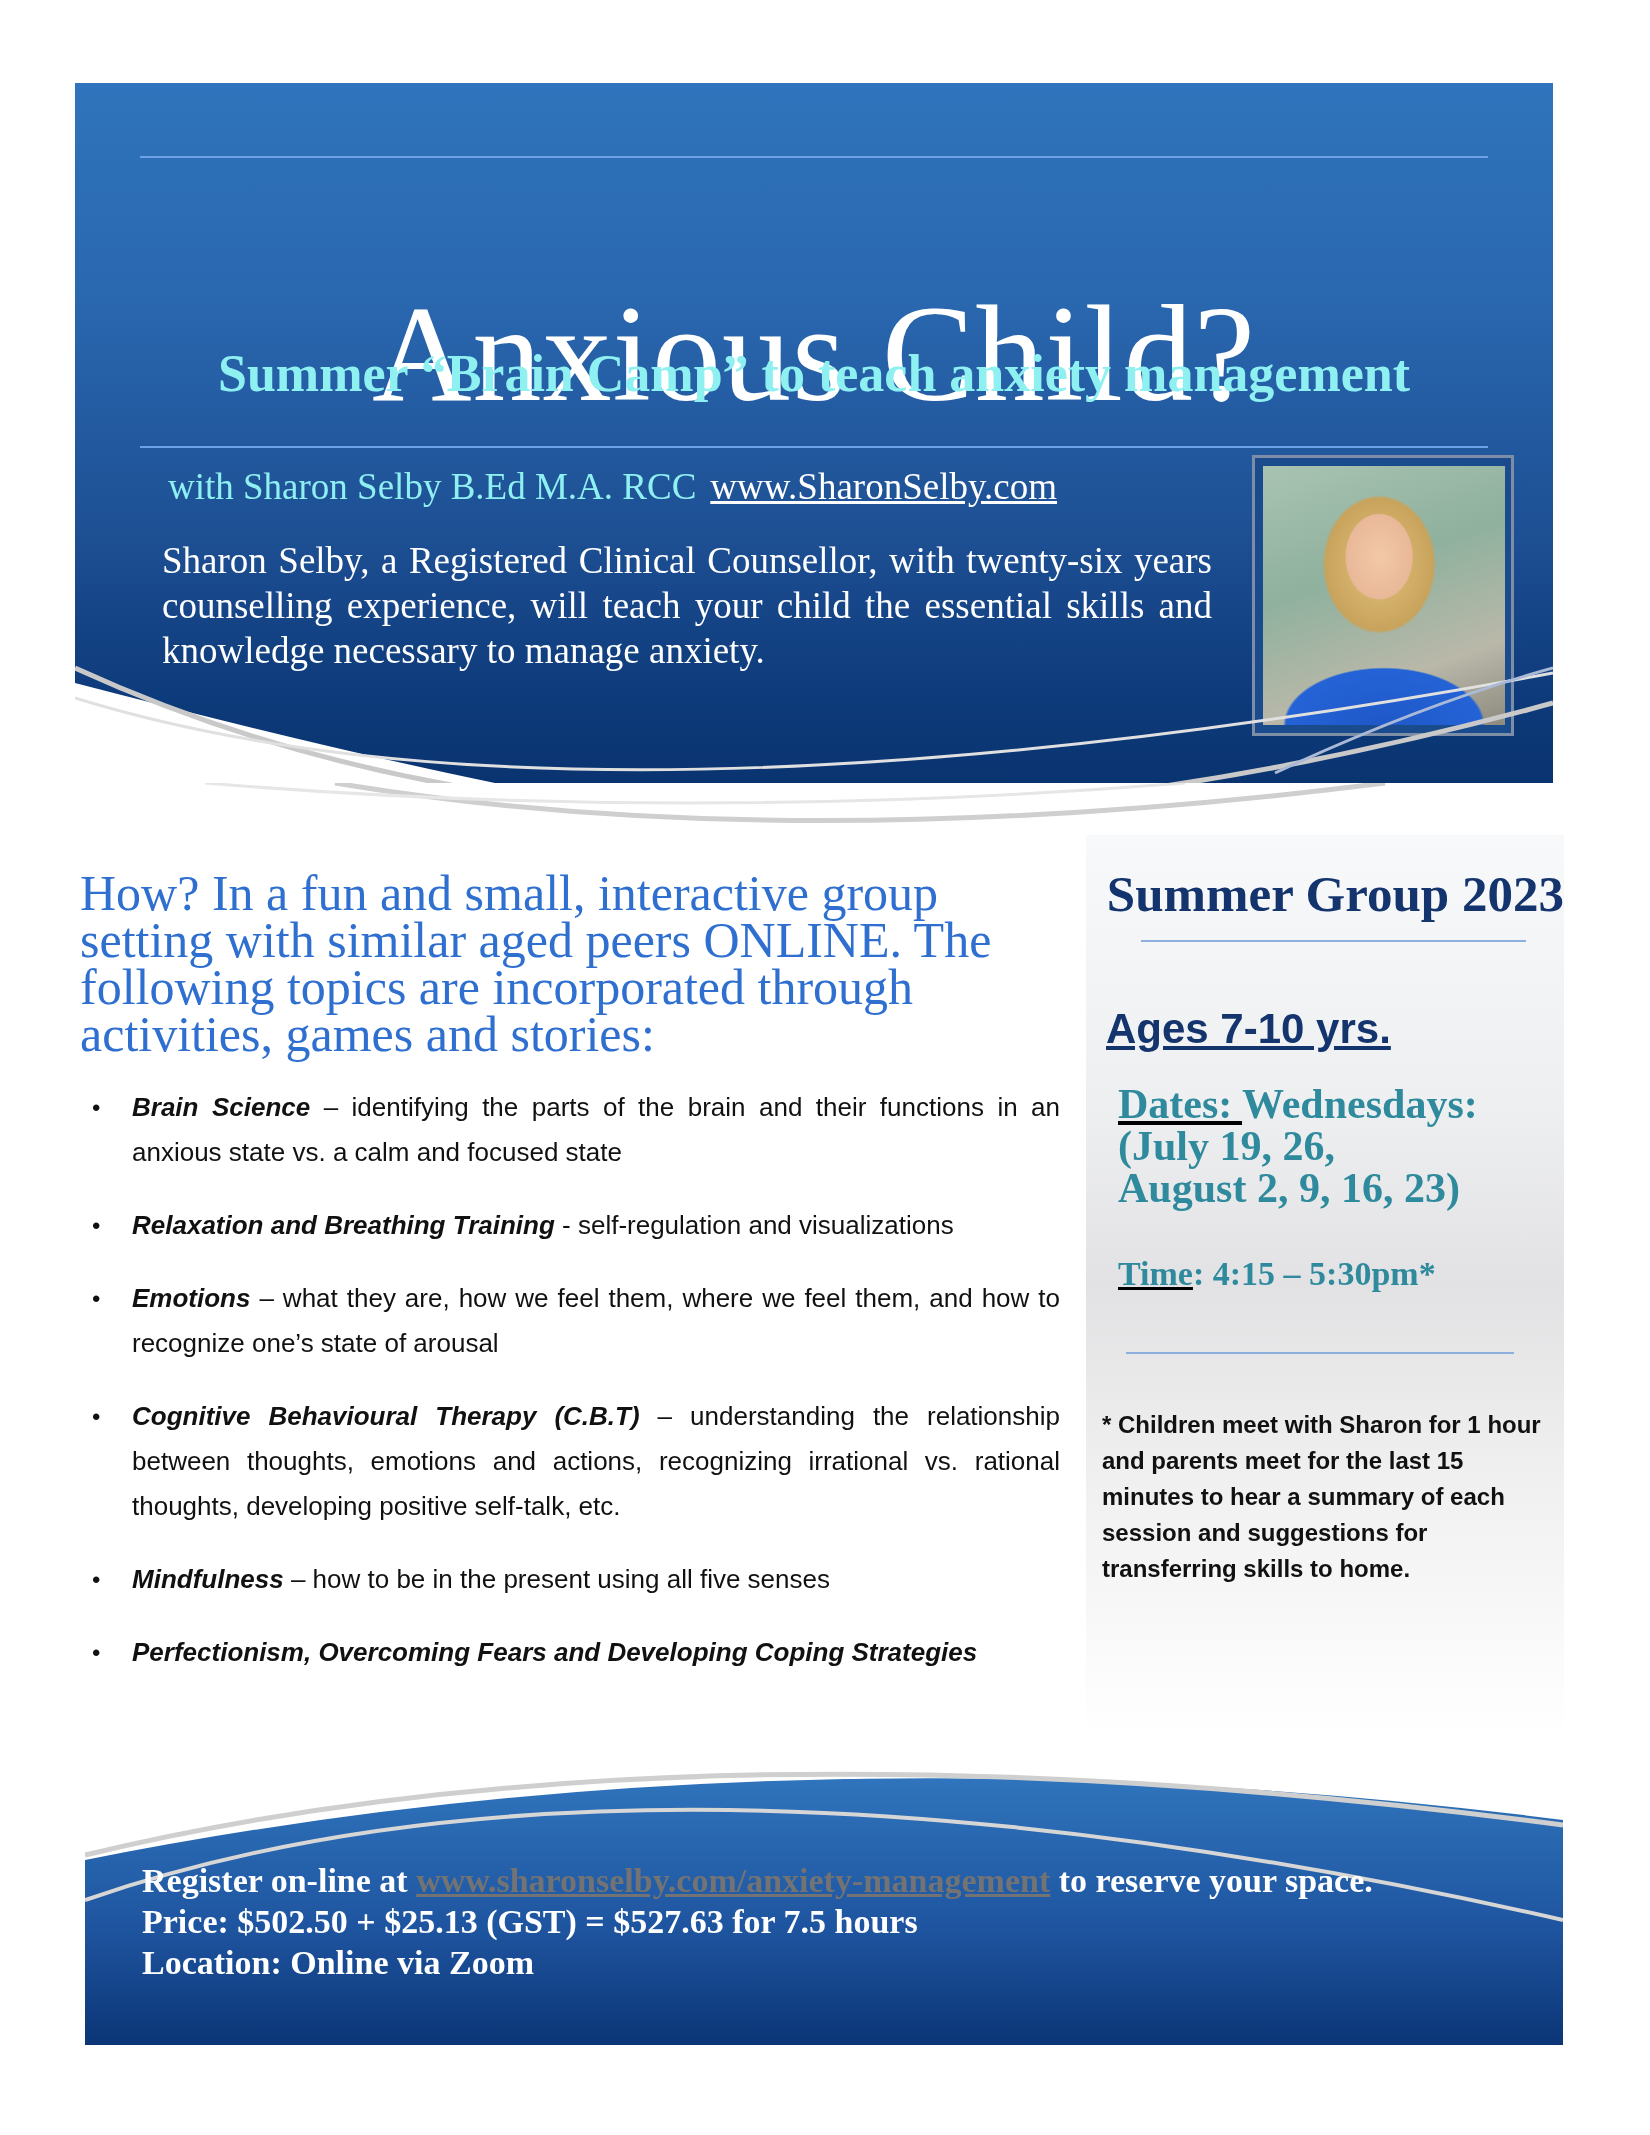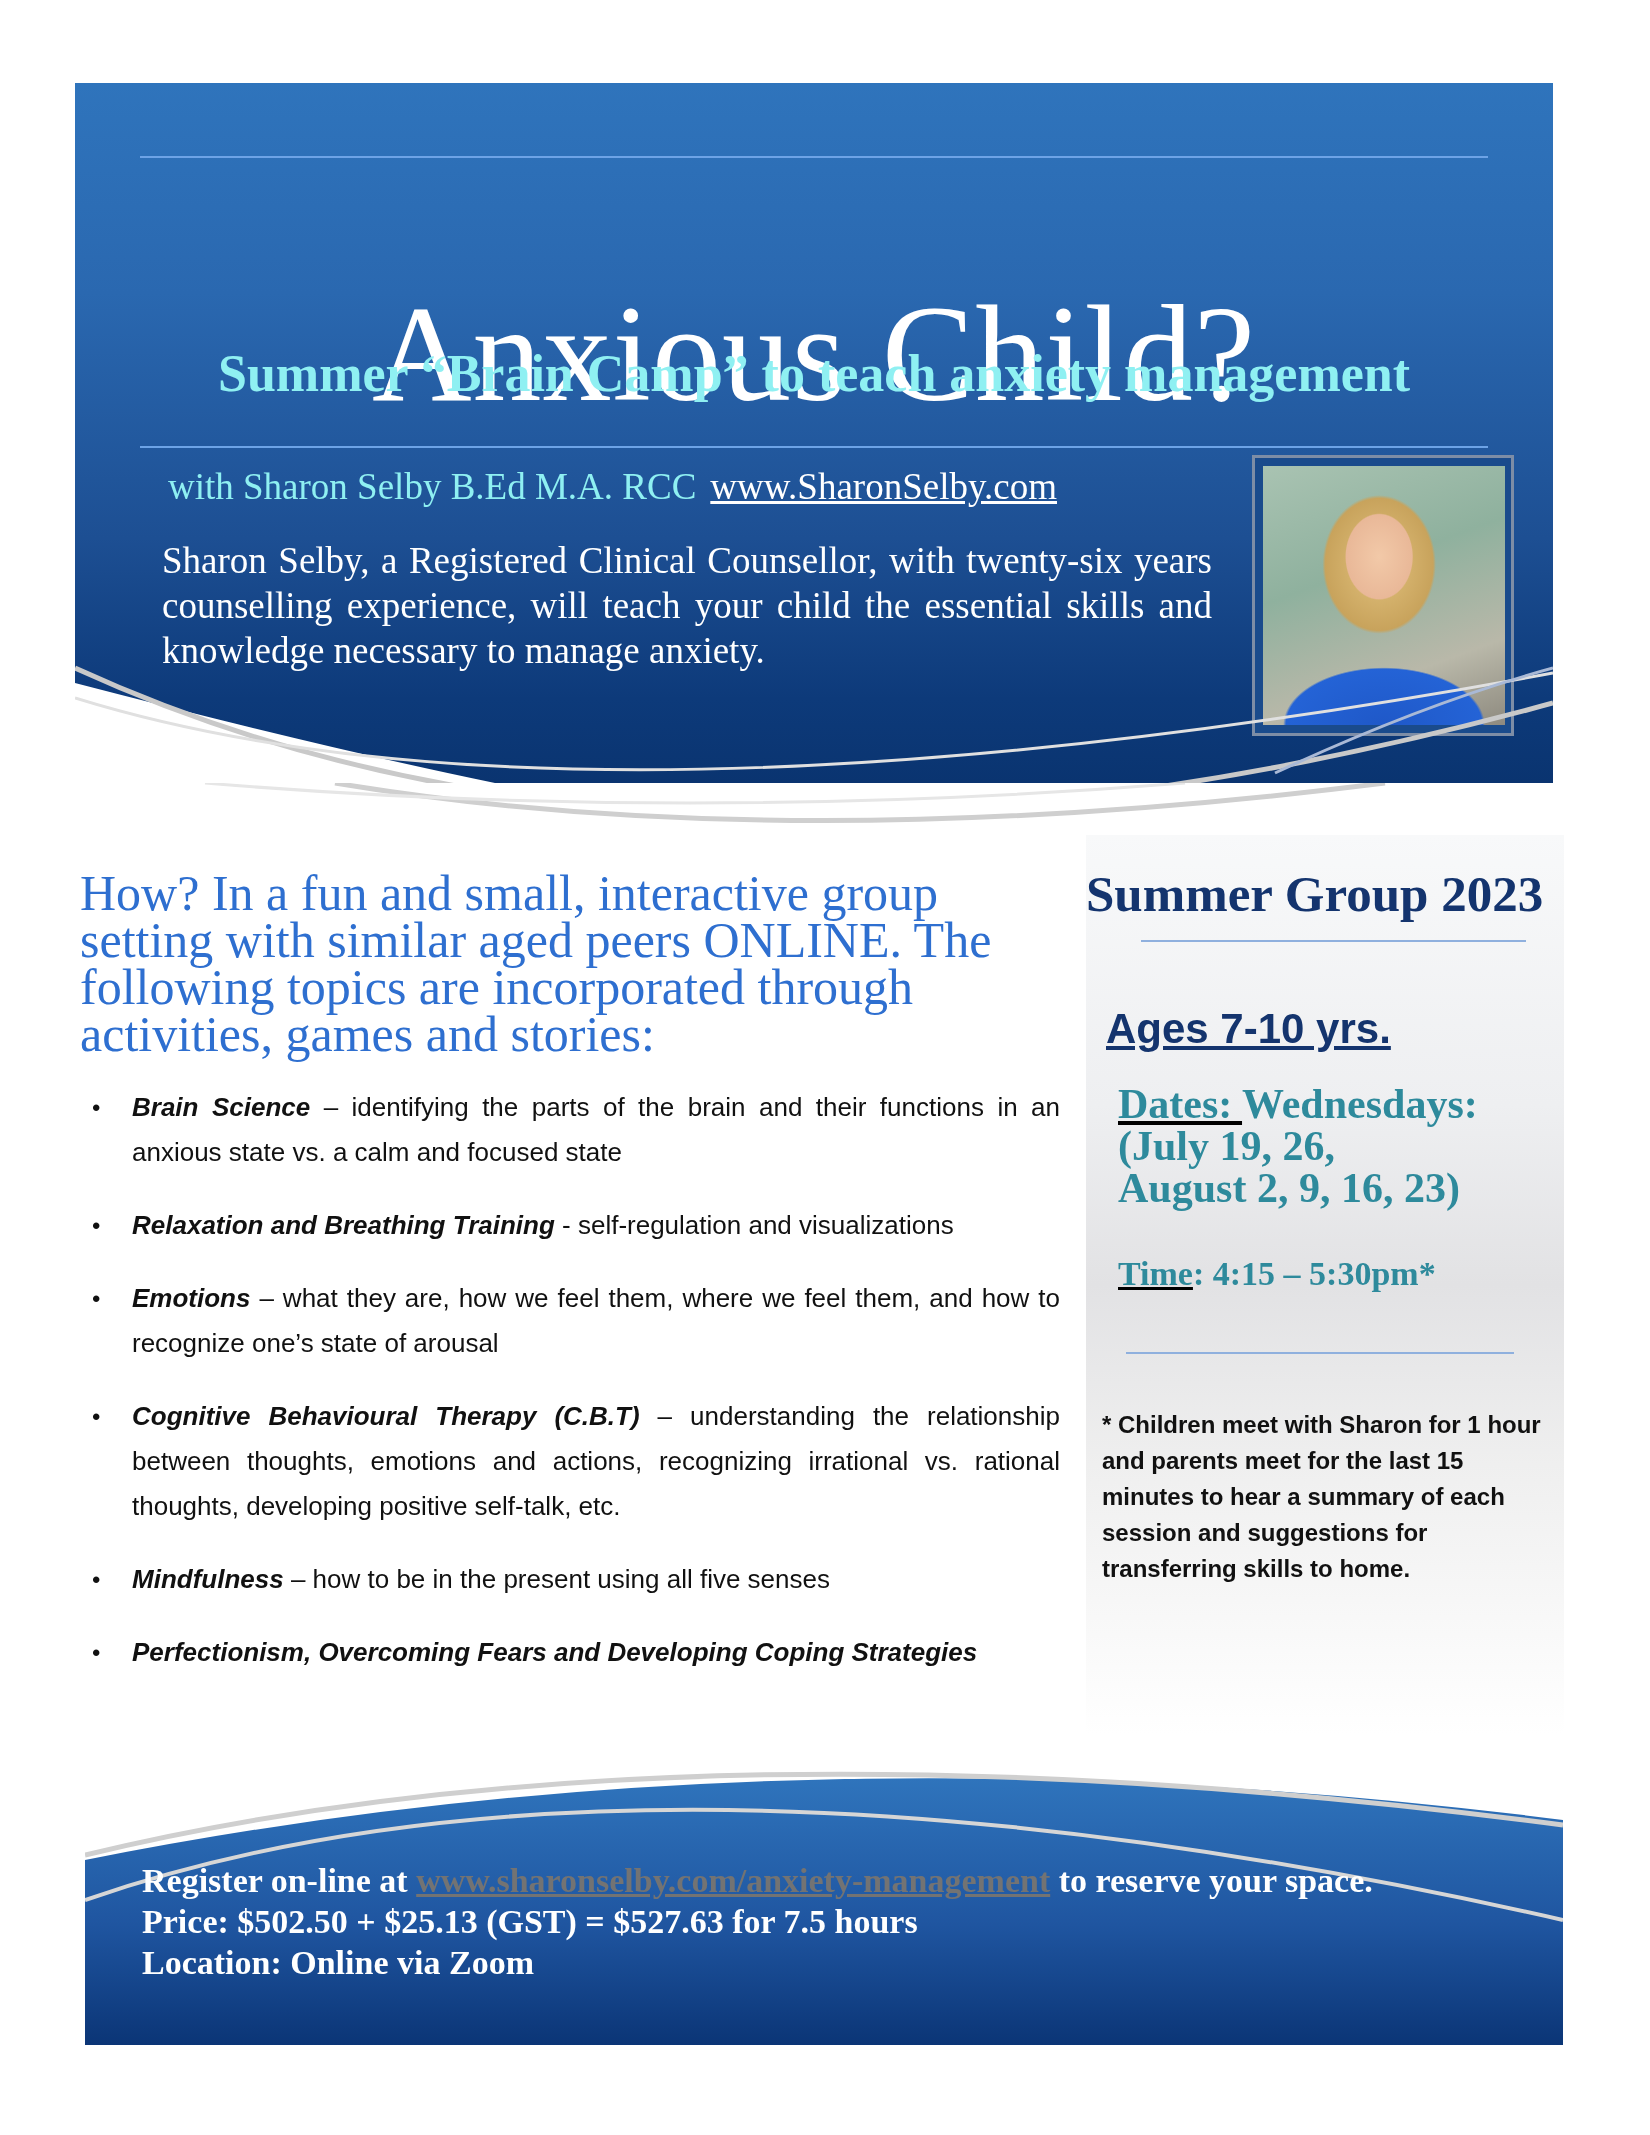--- a/index.html
+++ b/index.html
@@ -27,21 +27,21 @@
   
   .how { left:80px; top:870px; width:960px; color:#2e6fd0; font-size:50px; line-height:47px; }
   .topics { left:90px; top:1085px; width:970px; margin:0; padding:0; list-style:none; font-family:"Liberation Sans", sans-serif; color:#111; font-size:26px; }
   .topics li { position:relative; padding-left:42px; line-height:45px; margin-bottom:28px; text-align:justify; }
   .topics li .bullet { position:absolute; left:2px; top:0; font-size:24px; }
   .topics li b { font-style:italic;margin-top:20px; }
 
   
   .sidebar { left:1086px; top:835px; width:478px; height:900px;
     background:linear-gradient(180deg,#f8f9fa 0%,#eeeff1 30%,#e2e2e4 50%,#efefef 70%,#ffffff 100%); }
-  .sg-title { position:absolute; left:0; width:100%; top:30px; text-align:left; color:#14346e; font-size:51px; font-weight:bold; }
+  .sg-title { position:absolute; left:0; width:100%; top:30px; text-align:right; color:#14346e; font-size:51px; font-weight:bold; }
   .sb-rule { position:absolute; height:2px; background:#8fb0de; }
   .ages { position:absolute; left:20px; top:170px; color:#14346e; font-family:"Liberation Sans", sans-serif; font-weight:bold; font-size:42px; text-decoration:underline; }
   .dates { position:absolute; left:32px; top:248px; color:#2e8a9c; font-weight:bold; font-size:42px; line-height:42px; }
   .dates .lbl { text-decoration:underline; text-decoration-color:#000; }
   .time { position:absolute; left:32px; top:420px; color:#2e8a9c; font-weight:bold; font-size:34px; }
   .time .lbl { text-decoration:underline; text-decoration-color:#000; }
   .note { position:absolute; left:16px; top:572px; width:440px; font-family:"Liberation Sans", sans-serif; font-weight:bold; font-size:24px; line-height:36px; color:#111; }
 
   
   .footer { left:85px; top:1760px; width:1478px; height:285px; overflow:hidden; }

